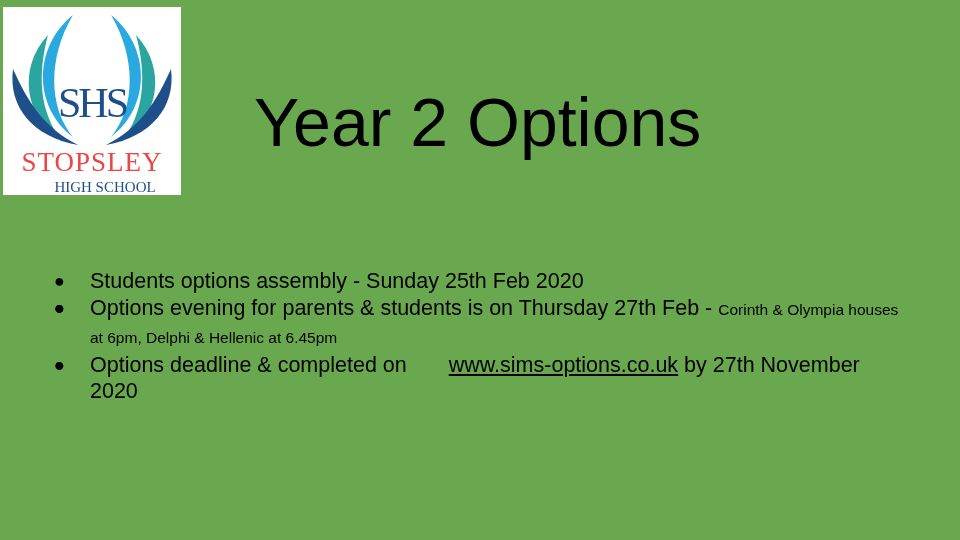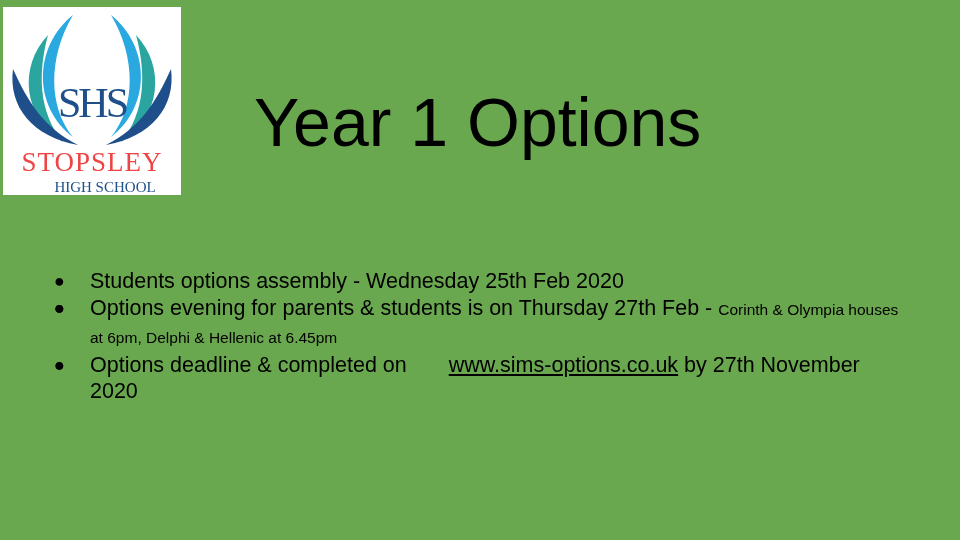--- a/index.html
+++ b/index.html
@@ -26,22 +26,22 @@
     <path d="M45 28 C15 60 20 110 60 135 C35 105 35 65 45 28Z" fill="#2aa5a0"></path>
     <path d="M133 28 C163 60 158 110 118 135 C143 105 143 65 133 28Z" fill="#2aa5a0"></path>
     <path d="M10 62 C5 100 30 130 75 138 C40 120 25 95 10 62Z" fill="#1e4f8a"></path>
     <path d="M168 62 C173 100 148 130 103 138 C138 120 153 95 168 62Z" fill="#1e4f8a"></path>
   </svg>
   <div class="shs">SHS</div>
   <div class="name">STOPSLEY</div>
   <div class="sub">HIGH SCHOOL</div>
 </div>
 
-<div class="title">Year 1 Options</div>
+<div class="title">Year 2 Options</div>
 
 <ul>
-  <li><span class="b">●</span><span>Students options assembly - Wednesday 25th Feb 2020</span></li>
+  <li><span class="b">●</span><span>Students options assembly - Sunday 25th Feb 2020</span></li>
   <li><span class="b">●</span></li>
   <li><span class="b">●</span></li>
   <li><span class="b">●</span><span>Options evening for parents &amp; students is on Thursday 27th Feb - </span><span class="small">Corinth &amp; Olympia houses at 6pm, Delphi &amp; Hellenic at 6.45pm</span></li>
   <li><span class="b">●</span></li>
   <li><span class="b">●</span><span>Options deadline &amp; completed on </span><a>www.sims-options.co.uk</a><span> by 27th November 2020</span></li>
 </ul>
 
 </body></html>

